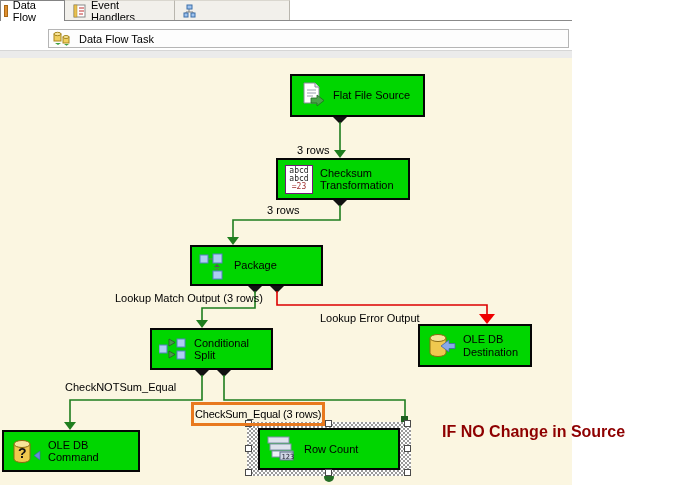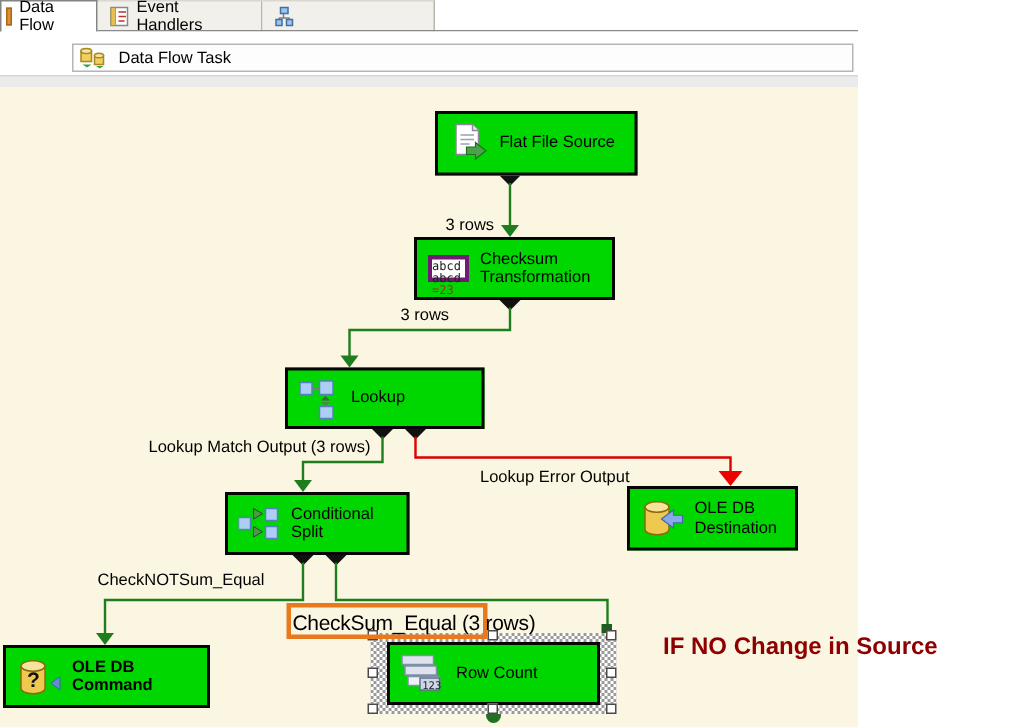--- a/index.html
+++ b/index.html
@@ -30,35 +30,35 @@
   
   .canvas{position:absolute;left:0;top:58px;width:572px;height:427px;background:#FBF6E1;}
   .wires{position:absolute;left:0;top:0;z-index:1;}
 
   .node{position:absolute;background:#00D600;border:2px solid #050505;box-sizing:border-box;
        display:flex;align-items:center;gap:7px;padding-left:7px;z-index:2;}
   .node-label{font-size:11px;line-height:1.12;color:#000;}
 
   .edge-label{position:absolute;font-size:11px;color:#000;white-space:nowrap;z-index:2;}
 
-  .chk-ico{width:28px;height:18px;background:#fff;border:3px solid #701a75;box-sizing:border-box;
-       font-family:"DejaVu Sans Mono",monospace;font-size:8px;line-height:8px;
+  .chk-ico{width:28px;height:29px;background:#fff;border:1px solid #701a75;box-sizing:border-box;
+       font-family:"DejaVu Sans Mono",monospace;font-size:8px;line-height:8px;text-align:center;
        color:#222;padding-top:1px;flex:none;}
   .chk-red{color:#a03030;}
 
   
   .sel-frame{position:absolute;left:247px;top:364px;width:164px;height:54px;z-index:3;
        background:repeating-conic-gradient(#9a9a9a 0% 25%,#ffffff 0% 50%) 0 0/4px 4px;}
   .sel-frame .node{left:11px;top:6px;width:142px;height:42px;}
   .handle{position:absolute;width:7px;height:7px;background:#fff;border:1px solid #4a4a4a;
        box-sizing:border-box;z-index:5;}
 
   .hl-box{position:absolute;left:191px;top:344px;width:134px;height:24px;box-sizing:border-box;
-       border:3px solid #E8791E;display:flex;align-items:flex-end;padding-left:1px;z-index:4;
-       font-size:14px;letter-spacing:-0.2px;white-space:nowrap;}
+       border:3px solid #E8791E;display:flex;align-items:center;padding-left:1px;z-index:4;
+       font-size:11px;letter-spacing:-0.2px;white-space:nowrap;}
 
   .annotation{position:absolute;left:442px;top:365px;font-size:16px;font-weight:bold;
        color:#8E0000;white-space:nowrap;z-index:6;}
 </style>
 </head>
 <body>
 
 <div id="app">
 
   <div class="tabbar">
@@ -152,21 +152,21 @@
 
     <div class="node" style="left:190px;top:187px;width:133px;height:41px;">
       <svg width="28" height="28" style="flex:none;">
         <path d="M6,7 H17" stroke="#777"></path>
         <rect x="1" y="3" width="8" height="8" fill="#aecdf2" stroke="#5580c0"></rect>
         <rect x="14" y="2" width="9" height="9" fill="#aecdf2" stroke="#5580c0"></rect>
         <path d="M18,12 l3,3 h-6 z" fill="#555"></path>
         <path d="M18,19 l-3,-3 h6 z" fill="#3f8f3f"></path>
         <rect x="14" y="19" width="9" height="8" fill="#aecdf2" stroke="#5580c0"></rect>
       </svg>
-      <span class="node-label">Lookup</span>
+      <span class="node-label">Package</span>
     </div>
 
     <div class="node" style="left:150px;top:270px;width:123px;height:42px;">
       <svg width="28" height="24" style="flex:none;">
         <rect x="0" y="8" width="8" height="8" fill="#aecdf2" stroke="#5580c0"></rect>
         <path d="M10,2 l6,3.5 -6,3.5 z" fill="#4a9a4a" stroke="#333" stroke-width="0.6"></path>
         <rect x="18" y="2" width="8" height="8" fill="#aecdf2" stroke="#5580c0"></rect>
         <path d="M10,14 l6,3.5 -6,3.5 z" fill="#4a9a4a" stroke="#333" stroke-width="0.6"></path>
         <rect x="18" y="14" width="8" height="8" fill="#aecdf2" stroke="#5580c0"></rect>
       </svg>
@@ -182,21 +182,21 @@
       <span class="node-label" style="width:72px;">OLE DB Destination</span>
     </div>
 
     <div class="node" style="left:2px;top:372px;width:138px;height:42px;">
       <svg width="30" height="27" style="flex:none;">
         <path d="M3,6 v15 a8,3.5 0 0 0 16,0 v-15" fill="#efc84f" stroke="#8a6a10"></path>
         <ellipse cx="11" cy="6" rx="8" ry="3.5" fill="#f7e49a" stroke="#8a6a10"></ellipse>
         <text x="7" y="20" font-size="14" font-weight="bold" fill="#111" font-family="Liberation Sans, sans-serif">?</text>
         <path d="M29,13 l-6,4.5 6,4.5 z" fill="#6688d8" stroke="#3a5faa" stroke-width="0.6"></path>
       </svg>
-      <span class="node-label" style="width:70px;font-weight:bold;">OLE DB Command</span>
+      <span class="node-label" style="width:70px;">OLE DB Command</span>
     </div>
 
     <div class="sel-frame">
       <div class="node">
         <svg width="30" height="26" style="flex:none;">
           <rect x="1" y="1" width="21" height="6" fill="#dde2ec" stroke="#8090a8"></rect>
           <rect x="3" y="8" width="21" height="6" fill="#dde2ec" stroke="#8090a8"></rect>
           <rect x="5" y="15" width="21" height="6" fill="#eef0f6" stroke="#8090a8"></rect>
           <rect x="13" y="16" width="13" height="8" fill="#cfd6e4" stroke="#60708c"></rect>
           <text x="14.5" y="23" font-size="7" fill="#223" font-family="DejaVu Sans Mono, monospace">123</text>
@@ -208,21 +208,21 @@
       <div class="handle" style="left:157px;top:-2px;"></div>
       <div class="handle" style="left:-2px;top:23px;"></div>
       <div class="handle" style="left:157px;top:23px;"></div>
       <div class="handle" style="left:-2px;top:47px;"></div>
       <div class="handle" style="left:78px;top:47px;"></div>
       <div class="handle" style="left:157px;top:47px;"></div>
     </div>
 
     <div class="edge-label" style="left:297px;top:86px;">3 rows</div>
     <div class="edge-label" style="left:267px;top:146px;">3 rows</div>
-    <div class="edge-label" style="left:88px;top:234px;padding-left:11px;">Lookup Match Output (3 rows)</div>
+    <div class="edge-label" style="left:104px;top:234px;padding-left:11px;">Lookup Match Output (3 rows)</div>
     <div class="edge-label" style="left:320px;top:254px;">Lookup Error Output</div>
     <div class="edge-label" style="left:65px;top:323px;">CheckNOTSum_Equal</div>
 
     <div class="hl-box">
       <span>CheckSum_Equal (3 rows)</span>
     </div>
 
     <div class="annotation">IF NO Change in Source</div>
   </div>
 

